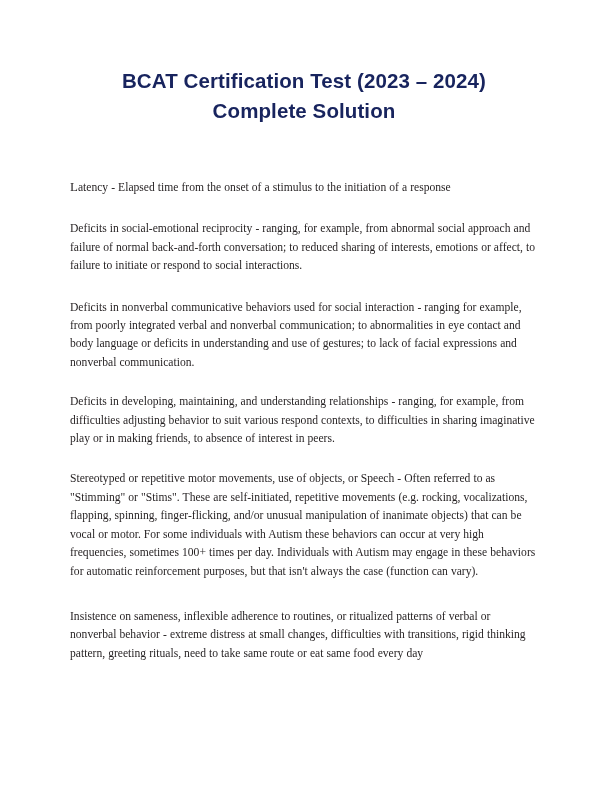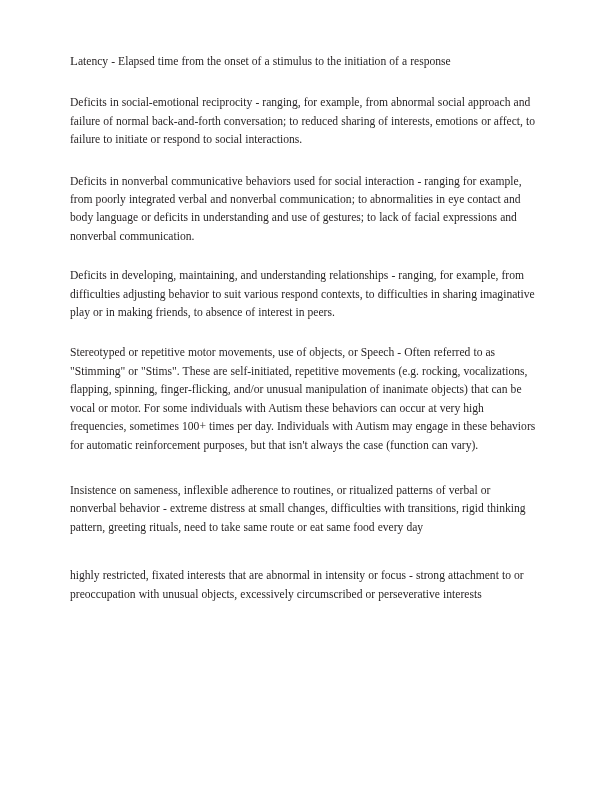--- a/index.html
+++ b/index.html
@@ -71,20 +71,24 @@
   .gap-p4-to-p5    { height: 22px; }
   .gap-p5-to-p6    { height: 27px; }
   .gap-p6-to-p7    { height: 30px; }
 </style>
 </head>
 <body>
 
 <div class="page">
   <div class="doc-body">
 
+    <h1 class="title-block">
+      <span class="title-line">BCAT Certification Test (2023 – 2024)</span>
+      <span class="title-line">Complete Solution</span>
+    </h1>
 
     <div class="gap-title-to-p1"></div>
 
     <p class="para"><span class="para-first-letter">L</span><span>atency - Elapsed time from the onset of a stimulus to the initiation of a response</span></p>
 
     <div class="gap-p1-to-p2"></div>
 
     <p class="para">Deficits in social-emotional reciprocity - ranging, for example, from abnormal social approach and failure of normal back-and-forth conversation; to reduced sharing of interests, emotions or affect, to failure to initiate or respond to social interactions.</p>
 
     <div class="gap-p2-to-p3"></div>
@@ -98,16 +102,15 @@
     <div class="gap-p4-to-p5"></div>
 
     <p class="para">Stereotyped or repetitive motor movements, use of objects, or Speech - Often referred to as "Stimming" or "Stims". These are self-initiated, repetitive movements (e.g. rocking, vocalizations, flapping, spinning, finger-flicking, and/or unusual manipulation of inanimate objects) that can be vocal or motor. For some individuals with Autism these behaviors can occur at very high frequencies, sometimes 100+ times per day. Individuals with Autism may engage in these behaviors for automatic reinforcement purposes, but that isn't always the case (function can vary).</p>
 
     <div class="gap-p5-to-p6"></div>
 
     <p class="para">Insistence on sameness, inflexible adherence to routines, or ritualized patterns of verbal or nonverbal behavior - extreme distress at small changes, difficulties with transitions, rigid thinking pattern, greeting rituals, need to take same route or eat same food every day</p>
 
     <div class="gap-p6-to-p7"></div>
 
-    <p class="para">highly restricted, fixated interests that are abnormal in intensity or focus - strong attachment to or preoccupation with unusual objects, excessively circumscribed or perseverative interests</p>
 
   </div>
 </div>
 
 </body></html>

